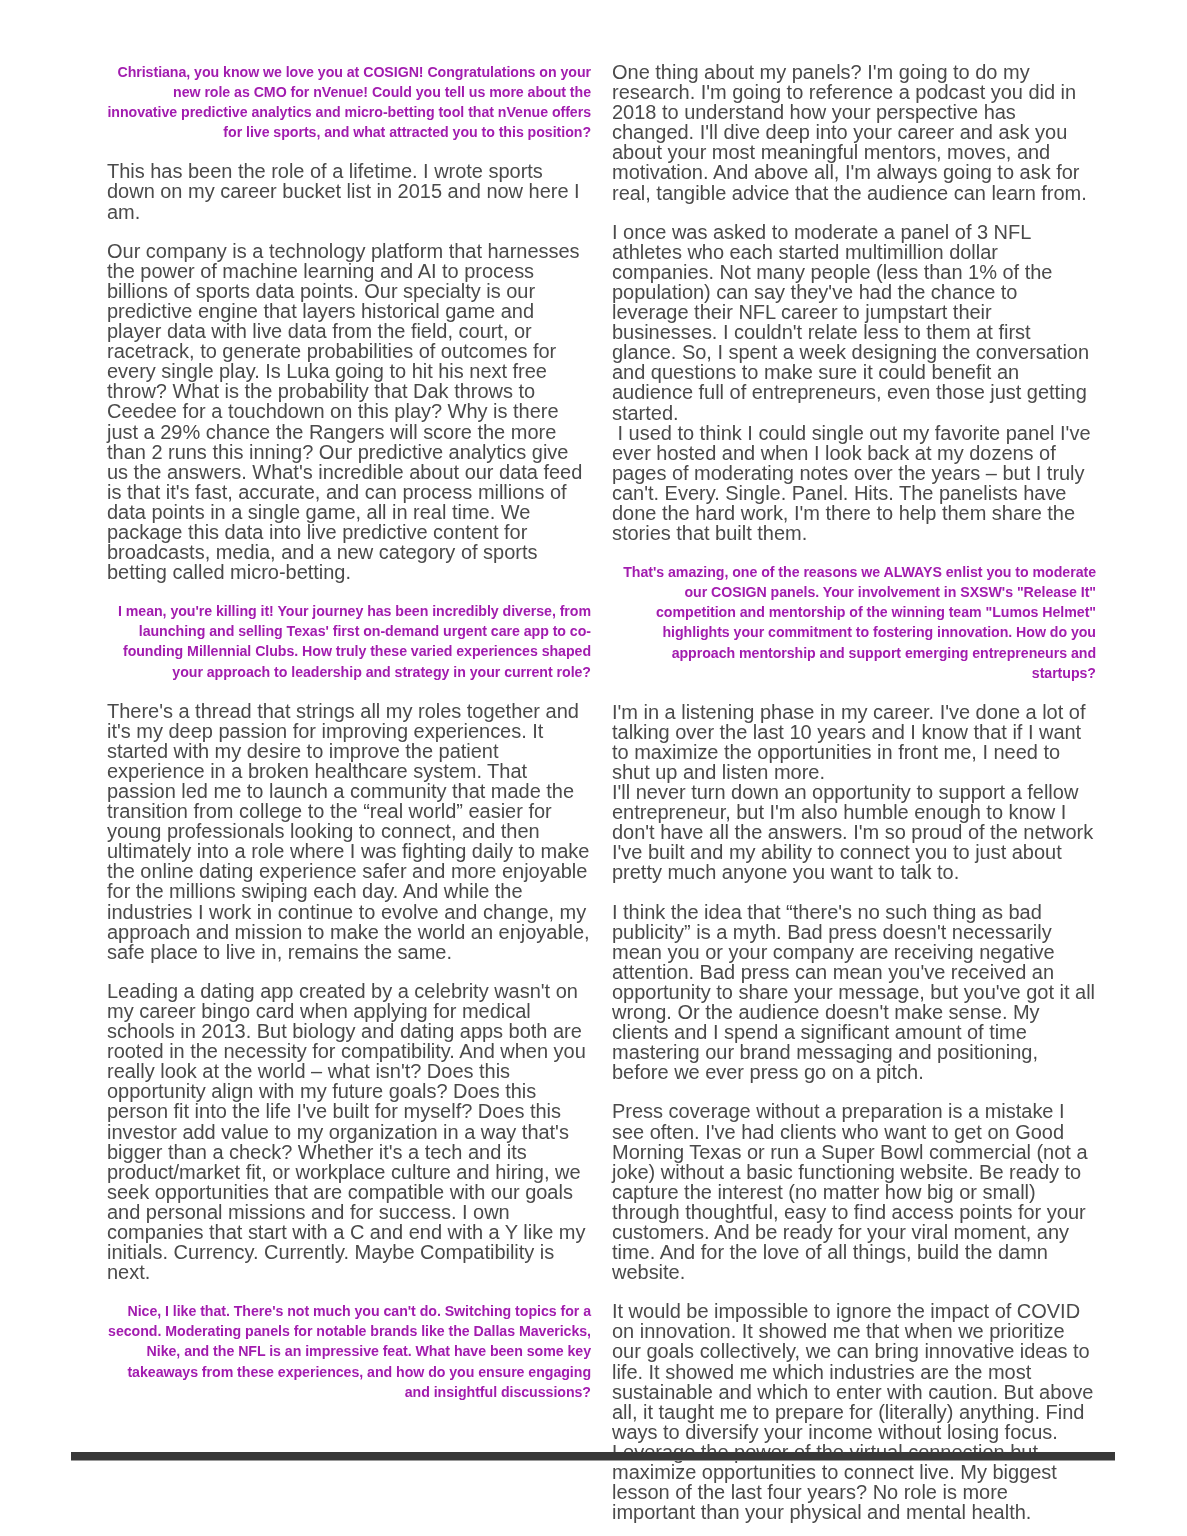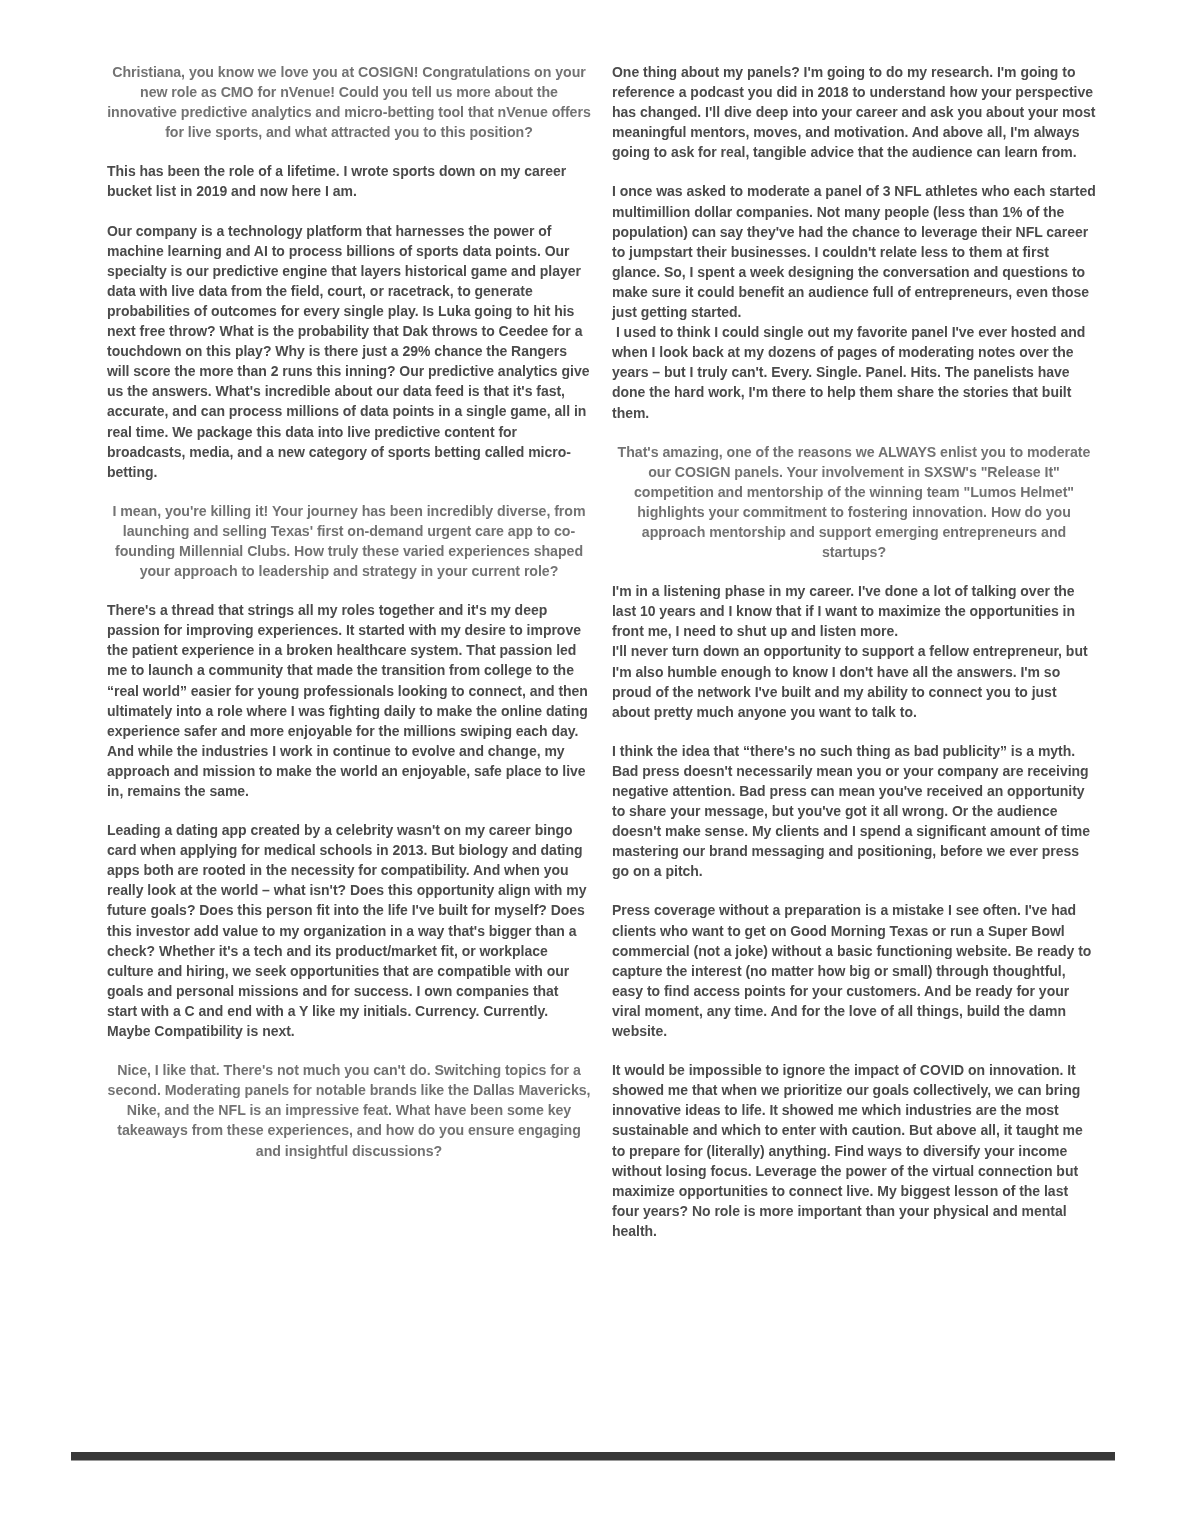--- a/index.html
+++ b/index.html
@@ -33,29 +33,29 @@
     gap: 21px;
   }
   .column {
     width: 484px;
     flex: 0 0 484px;
   }
   .q {
     font-size: 14.2px;
     line-height: 20.1px;
     font-weight: bold;
-    color: #737373;
+    color: #a21caf;
     letter-spacing: -0.05px;
     margin: 0 0 19px 0;
-    text-align: center;
+    text-align: right;
   }
   .a {
-    font-size: 14px;
+    font-size: 20px;
     line-height: 20.1px;
-    font-weight: bold;
+    font-weight: normal;
     color: #4b4b4b;
     letter-spacing: -0.02px;
     margin: 0 0 19px 0;
     text-align: left;
     white-space: pre-wrap;
   }
   .a:last-child, .q:last-child {
     margin-bottom: 12px;
   }
   .footer-rule {
@@ -68,21 +68,21 @@
     border-bottom: 1px solid #9a9a9a;
   }
 </style>
 </head>
 <body>
 
 <div class="page">
   <div class="columns">
     <div class="column" id="left-column">
         <p class="q">Christiana, you know we love you at COSIGN! Congratulations on your new role as CMO for nVenue! Could you tell us more about the innovative predictive analytics and micro-betting tool that nVenue offers for live sports, and what attracted you to this position?</p>
-        <p class="a">This has been the role of a lifetime. I wrote sports down on my career bucket list in 2019 and now here I am.</p>
+        <p class="a">This has been the role of a lifetime. I wrote sports down on my career bucket list in 2015 and now here I am.</p>
         <p class="a">Our company is a technology platform that harnesses the power of machine learning and AI to process billions of sports data points. Our specialty is our predictive engine that layers historical game and player data with live data from the field, court, or racetrack, to generate probabilities of outcomes for every single play. Is Luka going to hit his next free throw? What is the probability that Dak throws to Ceedee for a touchdown on this play? Why is there just a 29% chance the Rangers will score the more than 2 runs this inning? Our predictive analytics give us the answers. What's incredible about our data feed is that it's fast, accurate, and can process millions of data points in a single game, all in real time. We package this data into live predictive content for broadcasts, media, and a new category of sports betting called micro-betting.</p>
         <p class="q">I mean, you're killing it! Your journey has been incredibly diverse, from launching and selling Texas' first on-demand urgent care app to co-founding Millennial Clubs. How truly these varied experiences shaped your approach to leadership and strategy in your current role?</p>
         <p class="a">There's a thread that strings all my roles together and it's my deep passion for improving experiences. It started with my desire to improve the patient experience in a broken healthcare system. That passion led me to launch a community that made the transition from college to the “real world” easier for young professionals looking to connect, and then ultimately into a role where I was fighting daily to make the online dating experience safer and more enjoyable for the millions swiping each day. And while the industries I work in continue to evolve and change, my approach and mission to make the world an enjoyable, safe place to live in, remains the same.</p>
         <p class="a">Leading a dating app created by a celebrity wasn't on my career bingo card when applying for medical schools in 2013. But biology and dating apps both are rooted in the necessity for compatibility. And when you really look at the world – what isn't? Does this opportunity align with my future goals? Does this person fit into the life I've built for myself? Does this investor add value to my organization in a way that's bigger than a check? Whether it's a tech and its product/market fit, or workplace culture and hiring, we seek opportunities that are compatible with our goals and personal missions and for success. I own companies that start with a C and end with a Y like my initials. Currency. Currently. Maybe Compatibility is next.</p>
         <p class="q">Nice, I like that. There's not much you can't do. Switching topics for a second. Moderating panels for notable brands like the Dallas Mavericks, Nike, and the NFL is an impressive feat. What have been some key takeaways from these experiences, and how do you ensure engaging and insightful discussions?</p>
       </div>
     <div class="column" id="right-column">
         <p class="a">One thing about my panels? I'm going to do my research. I'm going to reference a podcast you did in 2018 to understand how your perspective has changed. I'll dive deep into your career and ask you about your most meaningful mentors, moves, and motivation. And above all, I'm always going to ask for real, tangible advice that the audience can learn from.</p>
         <p class="a">I once was asked to moderate a panel of 3 NFL athletes who each started multimillion dollar companies. Not many people (less than 1% of the population) can say they've had the chance to leverage their NFL career to jumpstart their businesses. I couldn't relate less to them at first glance. So, I spent a week designing the conversation and questions to make sure it could benefit an audience full of entrepreneurs, even those just getting started.
  I used to think I could single out my favorite panel I've ever hosted and when I look back at my dozens of pages of moderating notes over the years – but I truly can't. Every. Single. Panel. Hits. The panelists have done the hard work, I'm there to help them share the stories that built them.</p>

